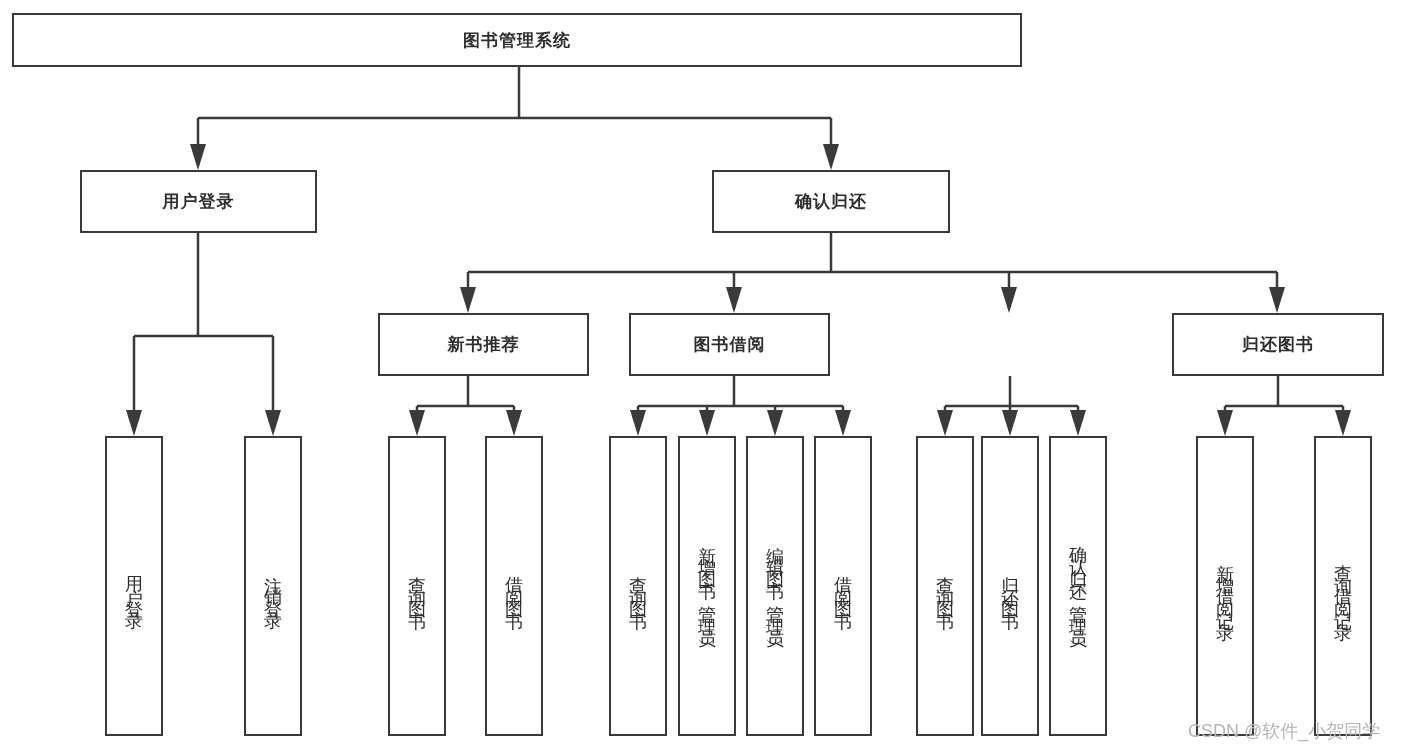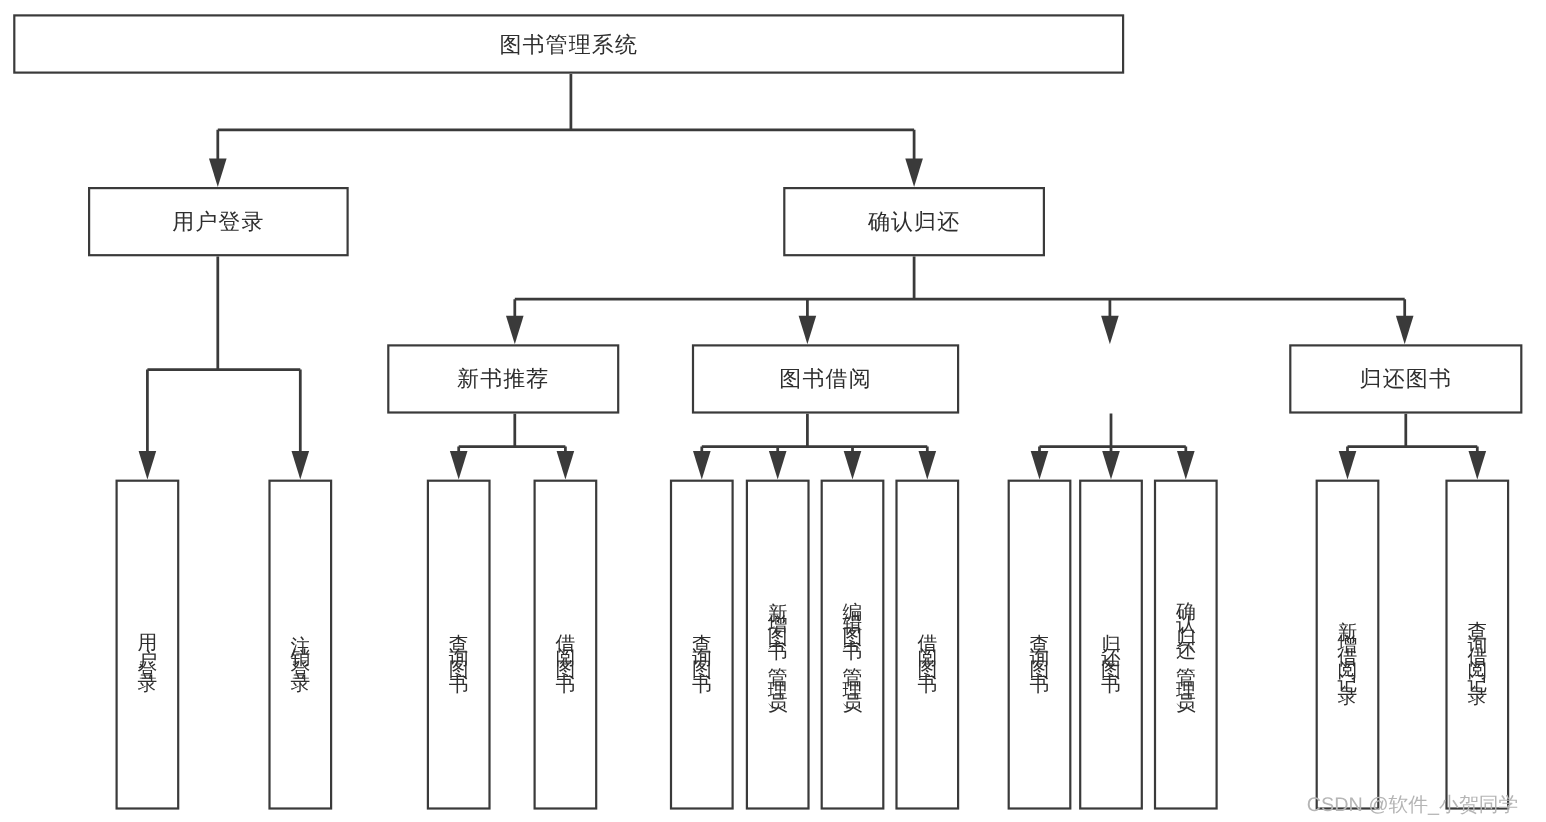--- a/index.html
+++ b/index.html
@@ -22,23 +22,24 @@
     z-index:2;
     box-sizing:border-box;
     background:#ffffff;
     border:2px solid var(--line);
     display:flex;
     align-items:center;
     justify-content:center;
     color:var(--text);
   }
   .h span{
-    font-size:20px;
+    font-size:17px;
     letter-spacing:1px;
     white-space:nowrap;
+    font-weight:bold;
   }
   .v span{
     writing-mode:vertical-rl;
     text-orientation:mixed;
     font-size:18px;
     line-height:1;
     letter-spacing:12px;
     white-space:nowrap;
   }
   .watermark{
@@ -102,24 +103,24 @@
     <span>图书管理系统</span>
   </div>
 
   <div class="box h" style="left:80px;top:170px;width:237px;height:63px">
     <span>用户登录</span>
   </div>
   <div class="box h" style="left:712px;top:170px;width:238px;height:63px">
     <span>确认归还</span>
   </div>
 
-  <div class="box h" style="left:352px;top:313px;width:211px;height:63px">
+  <div class="box h" style="left:378px;top:313px;width:211px;height:63px">
     <span>新书推荐</span>
   </div>
-  <div class="box h" style="left:629px;top:313px;width:243px;height:63px">
+  <div class="box h" style="left:629px;top:313px;width:201px;height:63px">
     <span>图书借阅</span>
   </div>
   <div class="box h" style="left:1172px;top:313px;width:212px;height:63px">
     <span>归还图书</span>
   </div>
 
   <div class="box v" style="left:105px;top:436px;width:58px;height:300px">
     <span>用户登录</span>
   </div>
   <div class="box v" style="left:244px;top:436px;width:58px;height:300px">

